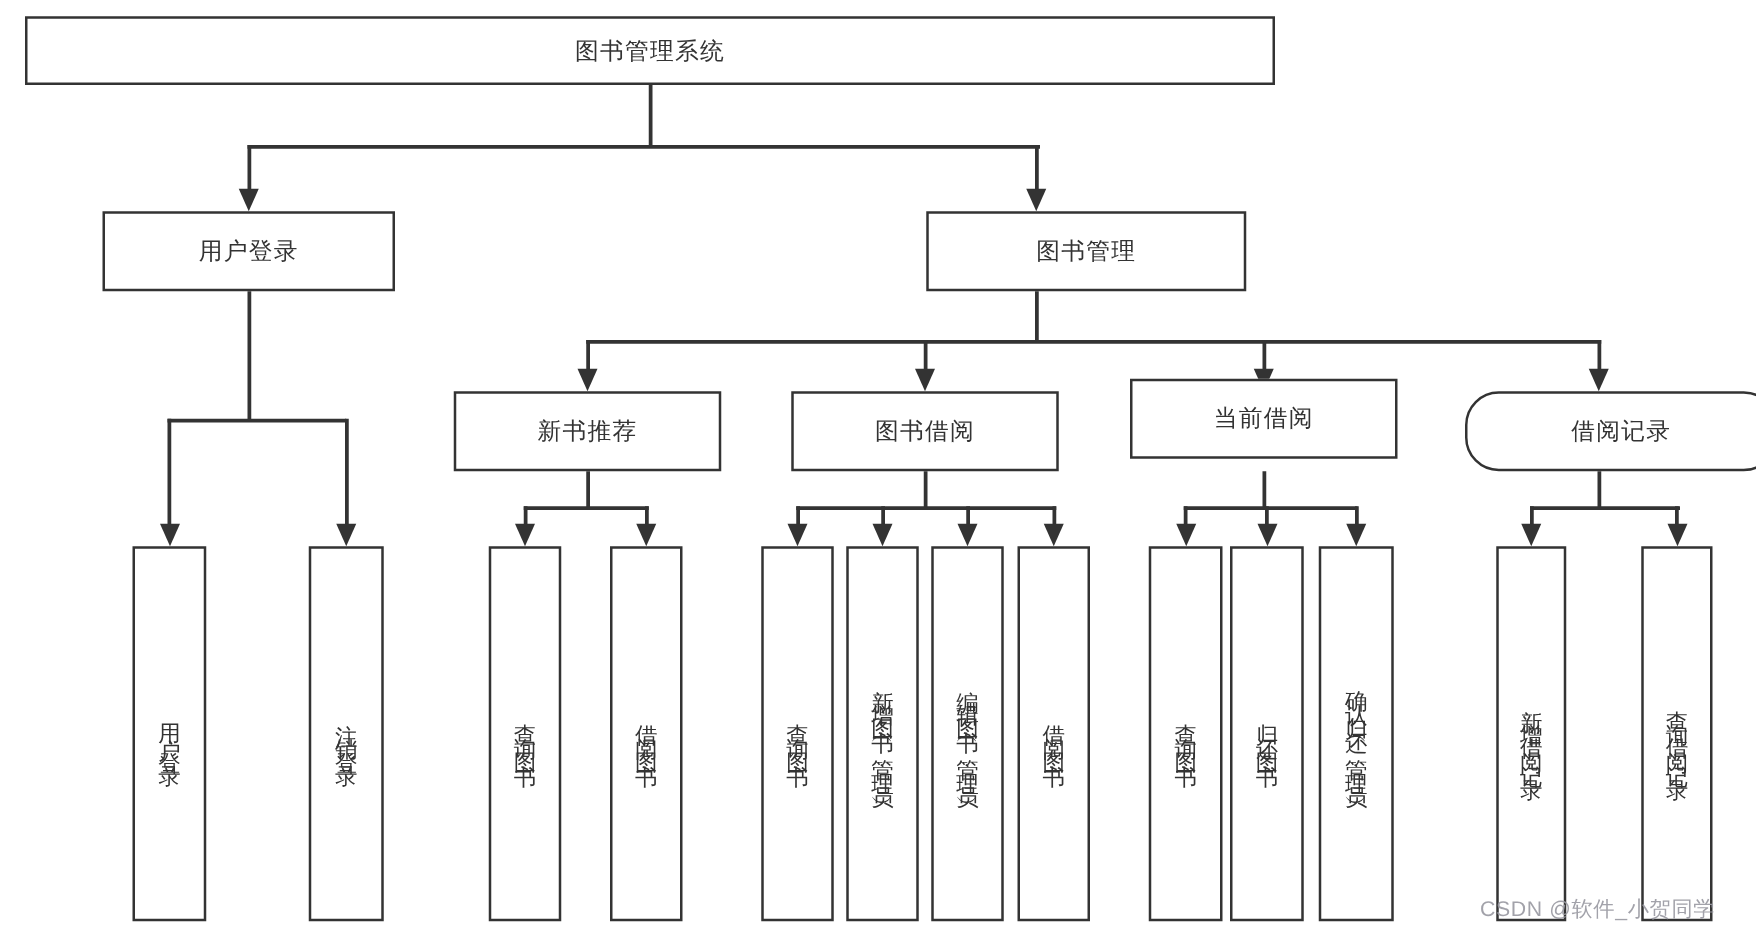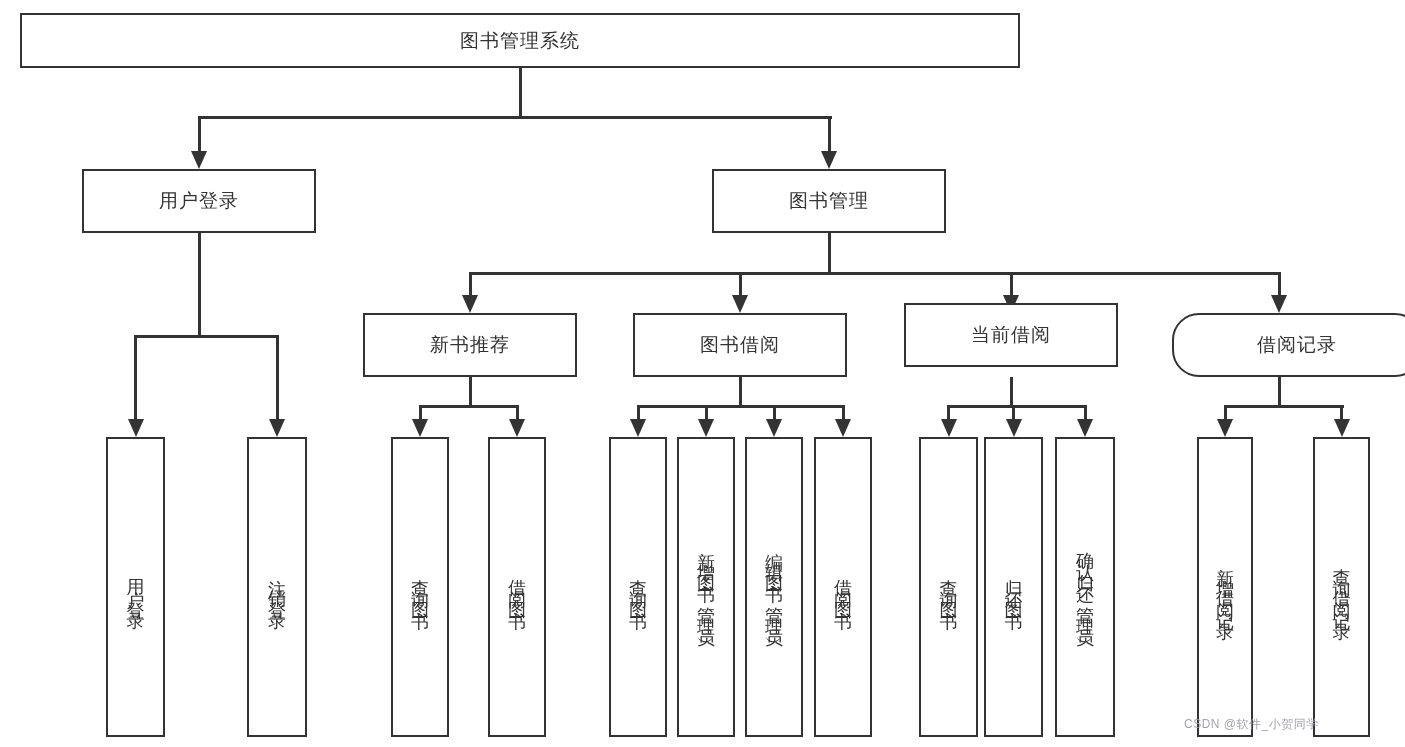--- a/index.html
+++ b/index.html
@@ -28,40 +28,40 @@
   }
   .line{position:absolute;background:#333333;}
   .arrow{
     position:absolute;width:0;height:0;
     border-left:8.5px solid transparent;
     border-right:8.5px solid transparent;
     border-top:18px solid #333333;
   }
   .watermark{
     position:absolute;left:1184px;top:716px;
-    font-size:12px;color:#9b9ba3;opacity:.92;
+    font-size:17px;color:#9b9ba3;opacity:.92;
     letter-spacing:.5px;z-index:10;white-space:nowrap;
   }
 </style>
 </head>
 <body>
 
 <div class="canvas">
 
   <div class="box hbox" style="left:20px;top:13px;width:1000px;height:55px;">图书管理系统</div>
 
   <div class="line" style="left:518.5px;top:68px;width:3px;height:50px;"></div>
   <div class="line" style="left:197.5px;top:116px;width:634px;height:3px;"></div>
   <div class="line" style="left:197.5px;top:116px;width:3px;height:38px;"></div>
   <div class="arrow" style="left:191px;top:151px;"></div>
   <div class="line" style="left:827.5px;top:116px;width:3px;height:38px;"></div>
   <div class="arrow" style="left:821px;top:151px;"></div>
 
   <div class="box hbox" style="left:82px;top:169px;width:234px;height:64px;">用户登录</div>
-  <div class="box hbox" style="left:712px;top:169px;width:234px;height:64px;">图书管理</div>
+  <div class="box hbox" style="left:741px;top:169px;width:256px;height:64px;">图书管理</div>
 
   <div class="line" style="left:197.5px;top:233px;width:3px;height:103px;"></div>
   <div class="line" style="left:134px;top:334.5px;width:143px;height:3px;"></div>
   <div class="line" style="left:134px;top:334.5px;width:3px;height:85px;"></div>
   <div class="arrow" style="left:127.5px;top:419px;"></div>
   <div class="line" style="left:275.5px;top:334.5px;width:3px;height:85px;"></div>
   <div class="arrow" style="left:269px;top:419px;"></div>
 
   <div class="line" style="left:827.5px;top:233px;width:3px;height:40px;"></div>
   <div class="line" style="left:468.5px;top:271.5px;width:812px;height:3px;"></div>

